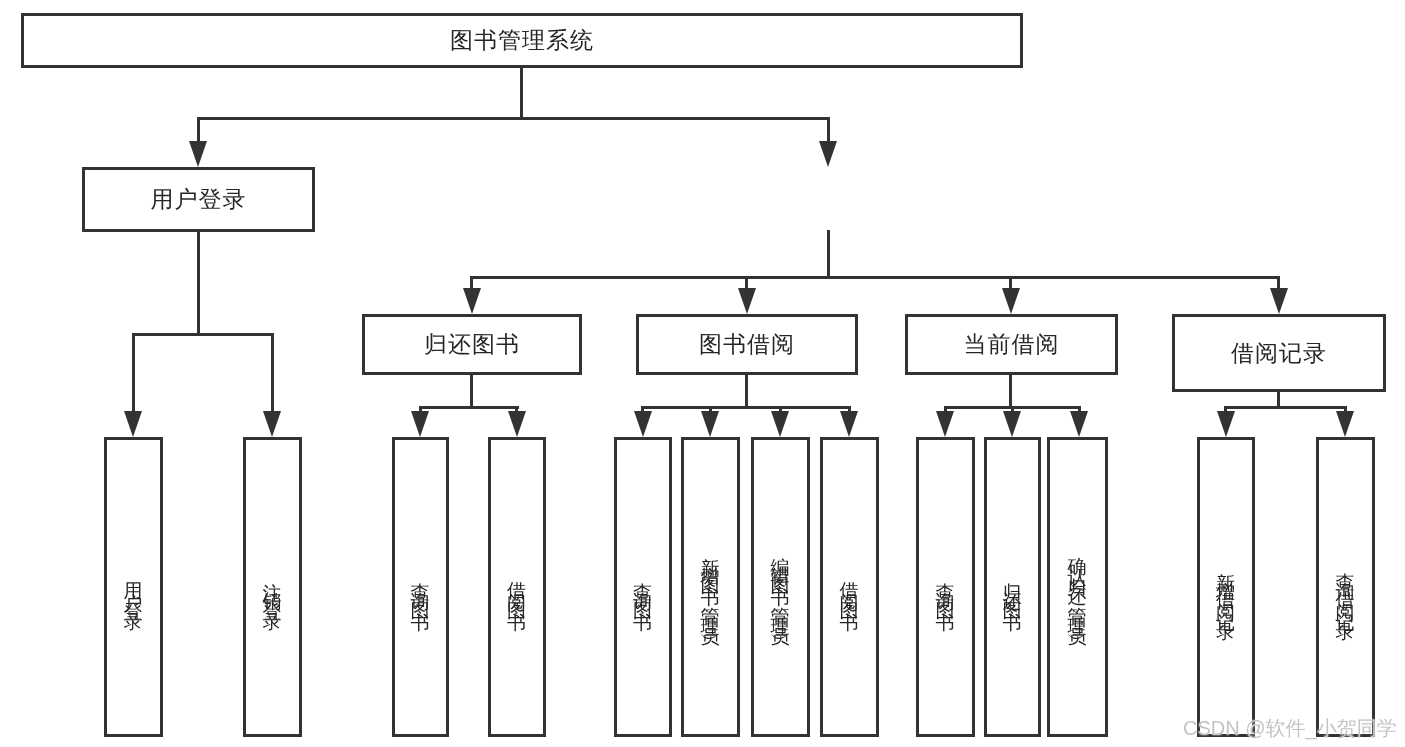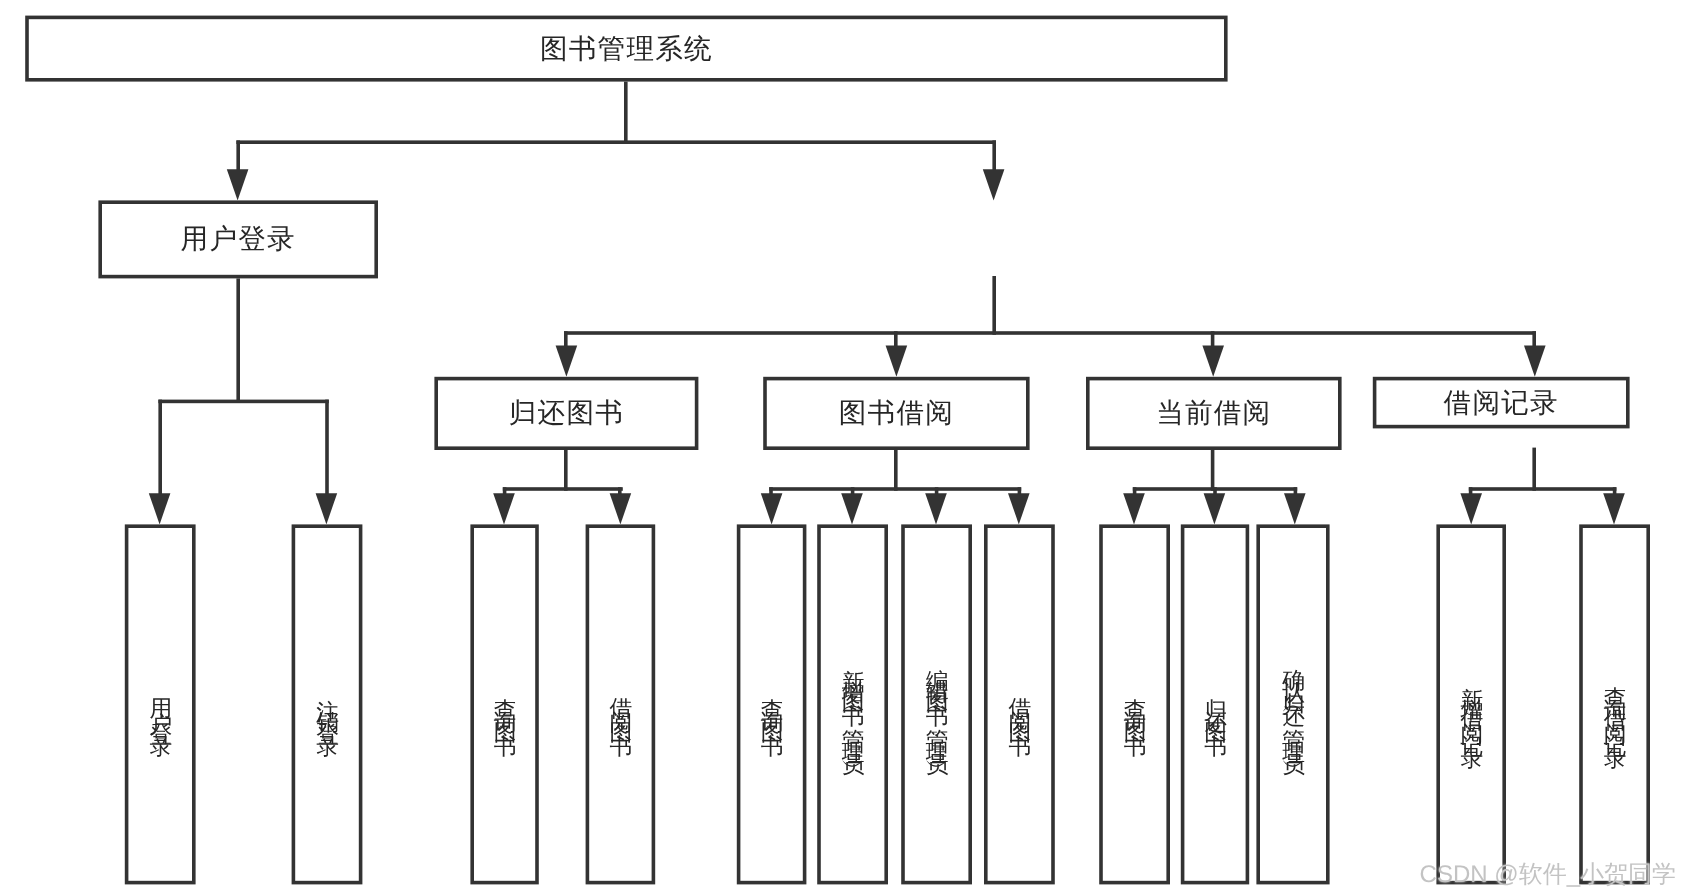--- a/index.html
+++ b/index.html
@@ -105,21 +105,21 @@
 
   <div class="hbox" style="left:362px;top:314px;width:220px;height:61px">
     <span class="hlabel">归还图书</span>
   </div>
   <div class="hbox" style="left:905px;top:314px;width:213px;height:61px">
     <span class="hlabel">当前借阅</span>
   </div>
   <div class="hbox" style="left:636px;top:314px;width:222px;height:61px">
     <span class="hlabel">图书借阅</span>
   </div>
-  <div class="hbox" style="left:1144px;top:314px;width:214px;height:43px">
+  <div class="hbox" style="left:1172px;top:314px;width:214px;height:78px">
     <span class="hlabel">借阅记录</span>
   </div>
 
   <div class="vbox" style="left:104px;top:437px;width:59px;height:300px">
     <span class="vlabel">用户登录</span>
   </div>
   <div class="vbox" style="left:243px;top:437px;width:59px;height:300px">
     <span class="vlabel">注销登录</span>
   </div>
 

